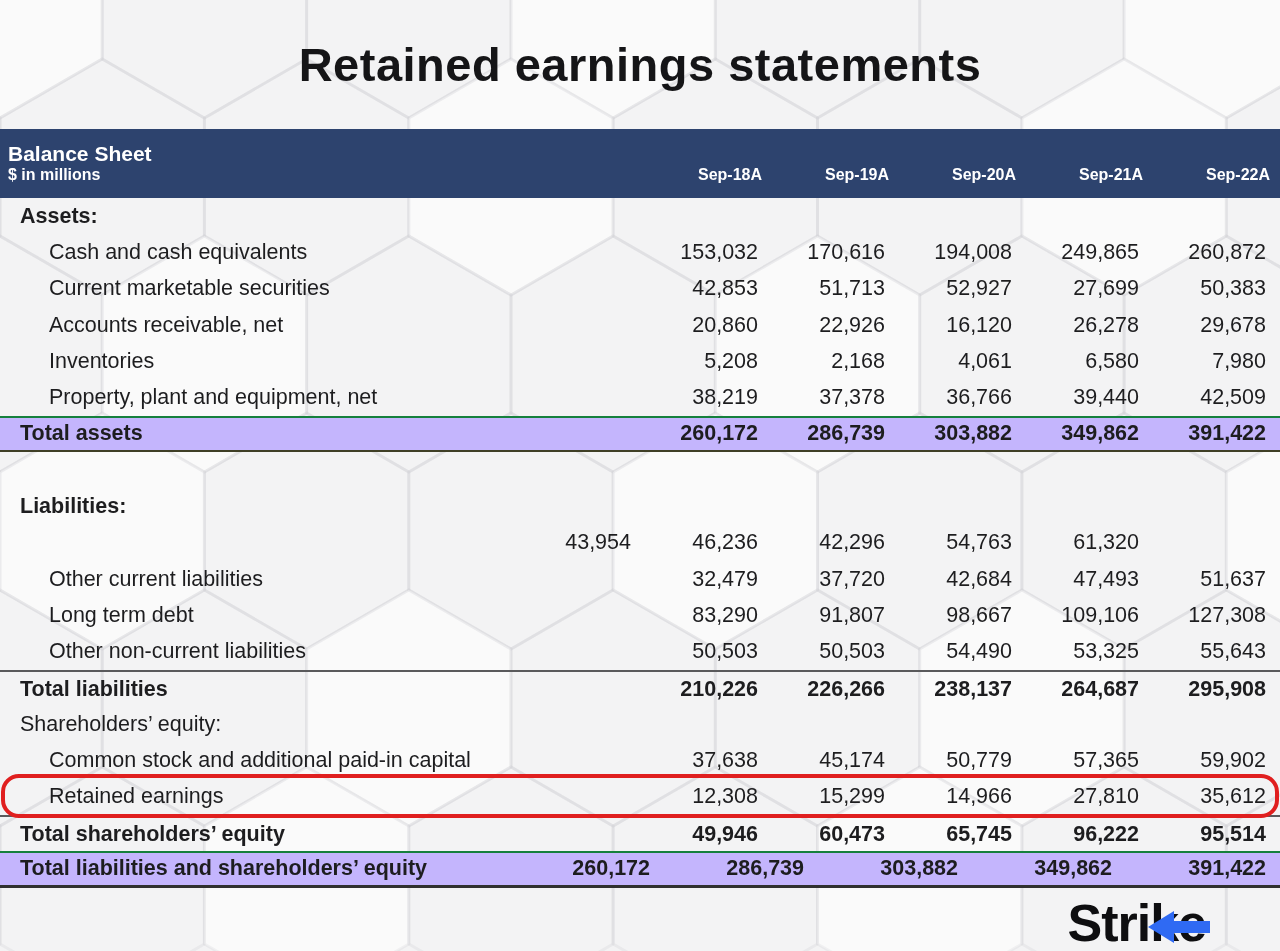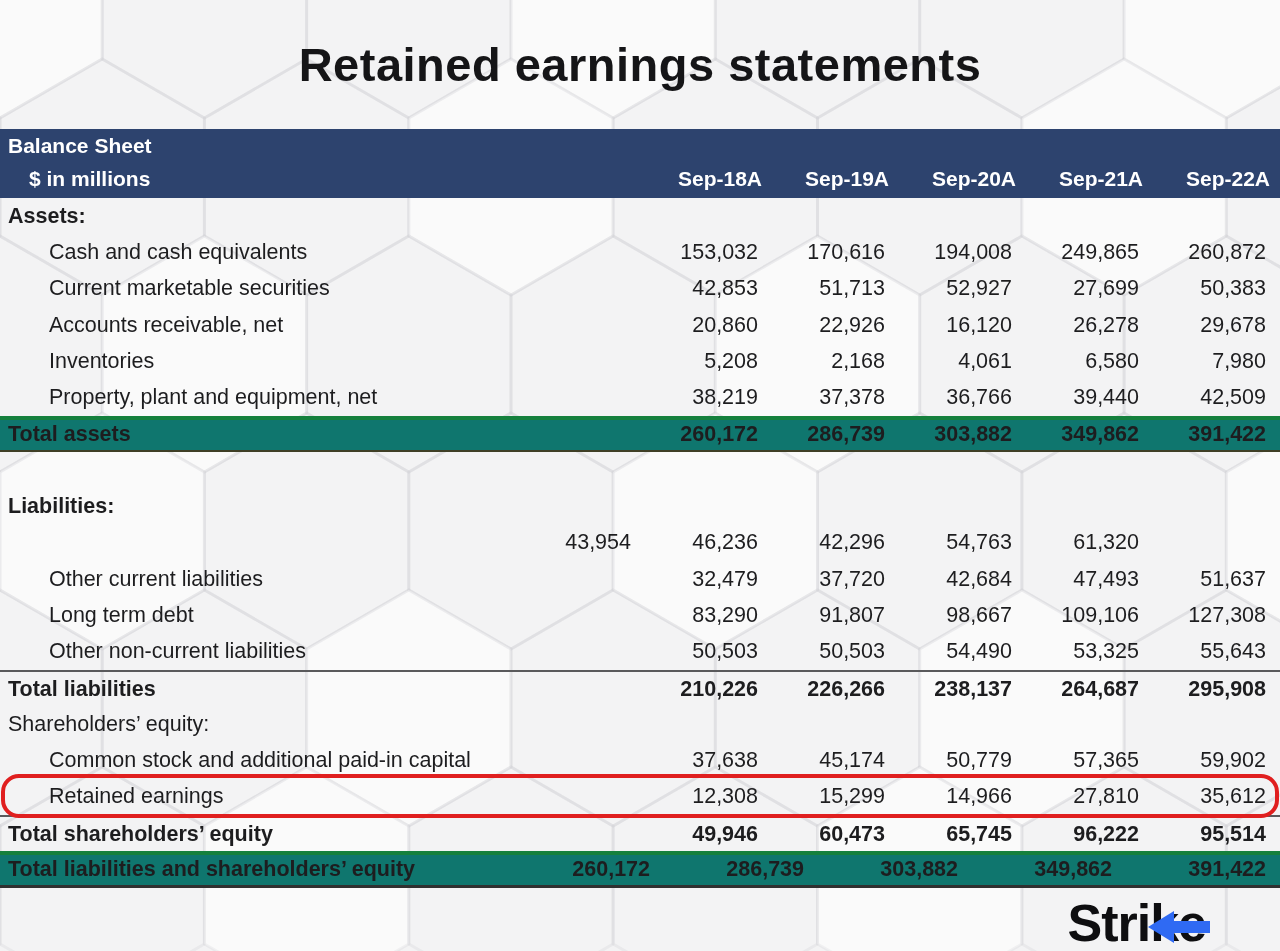--- a/index.html
+++ b/index.html
@@ -10,37 +10,37 @@
     color:#1d1d1f;
   }
   .bg-hex{position:absolute;inset:0;z-index:0;pointer-events:none;}
   .content{position:relative;z-index:1;}
 
   .title-band{height:129px;display:flex;align-items:center;justify-content:center;}
   .page-title{font-size:47px;font-weight:800;letter-spacing:.5px;color:#151517;}
 
   .thead{
     background:#2d436e;color:#fff;height:69px;box-sizing:border-box;
-    display:flex;flex-direction:column;justify-content:space-between;
+    display:flex;flex-direction:column;justify-content:center;
     padding:5px 0 7px;
   }
   .thead .line1{padding-left:8px;font-weight:bold;font-size:21px;}
   .grid{display:grid;grid-template-columns:1fr 127px 127px 127px 127px 127px;}
-  .thead .line2{font-weight:bold;font-size:21px;align-items:end;margin-left:21px;}
+  .thead .line2{font-weight:bold;font-size:16px;align-items:end;}
   .thead .subtitle{padding-left:8px;}
   .thead .col{text-align:right;padding-right:10px;}
 
   .trow{height:36.3px;align-items:center;font-size:21.5px;box-sizing:border-box;}
-  .trow .lbl{padding-left:8px;white-space:nowrap;overflow:hidden;}
+  .trow .lbl{padding-left:20px;white-space:nowrap;overflow:hidden;}
   .trow.item .lbl{padding-left:49px;}
   .trow .val{text-align:right;padding-right:14px;font-variant-numeric:tabular-nums;white-space:nowrap;}
   .trow.section .lbl{font-weight:bold;}
   .trow.total .lbl,.trow.total .val{font-weight:bold;}
   .trow.total{border-top:2px solid #5a5a5c;}
-  .trow.hl{background:#0f766e;border-top:4px solid #15803d;border-bottom:2.5px solid #3f3f26;}
+  .trow.hl{background:#c4b5fd;border-top:2px solid #15803d;border-bottom:2.5px solid #3f3f26;}
   .trow.hl.final{border-bottom:3.5px solid #303030;gap:27px;}
   .trow.redbox{position:relative;}
   .trow.redbox::after{
     content:"";position:absolute;left:1px;right:1px;top:-5px;bottom:-3px;
     border:4px solid #e01f1f;border-radius:18px;pointer-events:none;
   }
 
   .footer{height:79px;position:relative;}
   .logo{
     position:absolute;right:74px;top:2px;

